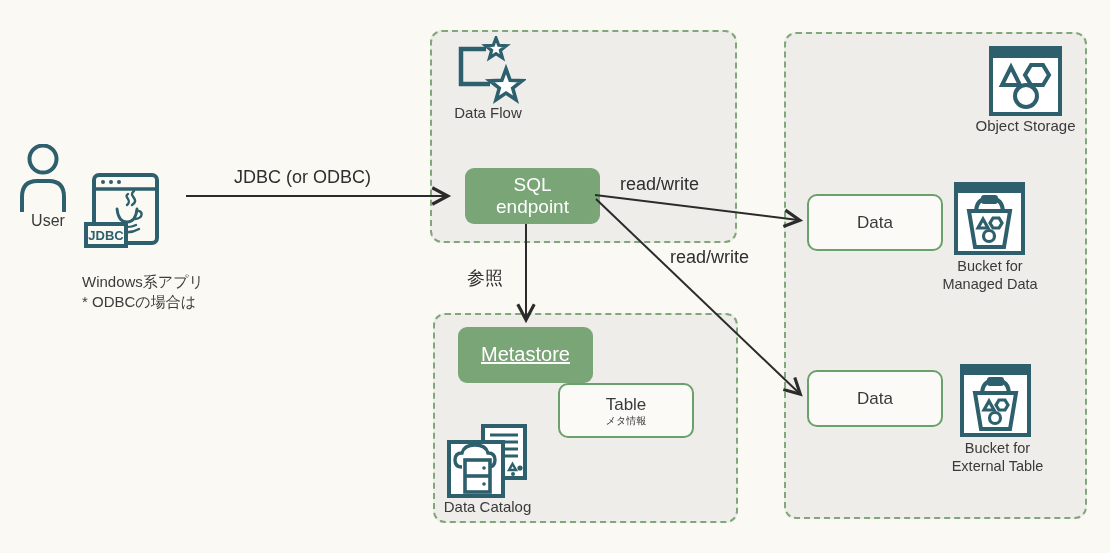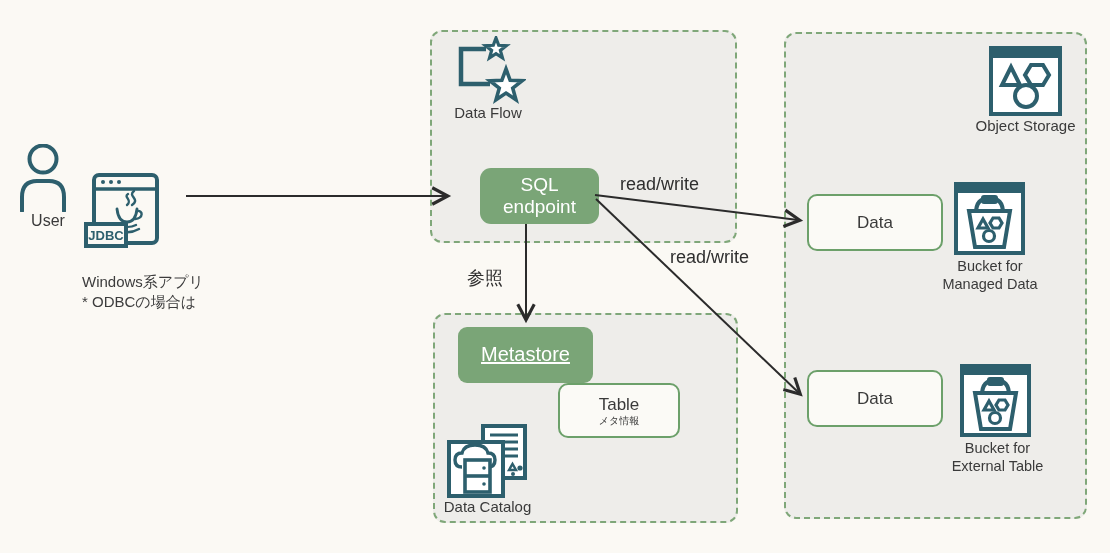--- a/index.html
+++ b/index.html
@@ -7,27 +7,27 @@
   .canvas{position:relative;width:1110px;height:553px;background:#fbf9f4;overflow:hidden;}
 
   .container{position:absolute;background:#eeedea;border:2px dashed #7fa779;border-radius:12px;box-sizing:border-box;}
   .c-dataflow{left:430px;top:30px;width:307px;height:213px;}
   .c-metastore{left:433px;top:313px;width:305px;height:210px;}
   .c-objstorage{left:784px;top:32px;width:303px;height:487px;}
 
   .greenbox{position:absolute;background:#7aa577;border-radius:9px;color:#ffffff;
     display:flex;flex-direction:column;align-items:center;justify-content:center;
     font-size:19px;line-height:1.18;text-align:center;z-index:2;}
-  .b-sql{left:480px;top:168px;width:119px;height:56px;border-radius:11px;}
+  .b-sql{left:465px;top:168px;width:135px;height:56px;}
   .b-meta{left:458px;top:327px;width:135px;height:56px;font-size:20px;text-decoration:underline;}
 
   .whitebox{position:absolute;background:#fbfaf6;border:2px solid #6ca06a;border-radius:10px;
     display:flex;flex-direction:column;align-items:center;justify-content:center;
     color:#3a3a3a;text-align:center;box-sizing:border-box;z-index:2;}
-  .b-tablemeta{left:558px;top:383px;width:122px;height:55px;font-size:17px;line-height:1.25;}
+  .b-tablemeta{left:558px;top:383px;width:136px;height:55px;font-size:17px;line-height:1.25;}
   .b-tablemeta .jp{font-size:10px;}
   .b-data1{left:807px;top:194px;width:136px;height:57px;font-size:17px;}
   .b-data2{left:807px;top:370px;width:136px;height:57px;font-size:17px;}
 
   .icon{position:absolute;z-index:2;}
   .iconlabel{position:absolute;color:#3a3a3a;text-align:center;z-index:2;line-height:1.25;}
 
   .flowlabel{position:absolute;color:#2f2f2f;font-size:18px;z-index:4;white-space:nowrap;}
   .note{position:absolute;left:82px;top:272px;font-size:15px;color:#3c3c3c;line-height:1.35;z-index:2;}
 
@@ -162,17 +162,18 @@
       <marker id="ah" viewBox="0 0 12 12" markerWidth="11" markerHeight="11" refX="9" refY="6" orient="auto">
         <path d="M1.5 1.5 L10 6 L1.5 10.5" fill="none" stroke="#2b2b2b" stroke-width="1.7"></path>
       </marker>
     </defs>
     <line x1="186" y1="196" x2="446" y2="196" stroke="#2b2b2b" stroke-width="2" marker-end="url(#ah)"></line>
     <line x1="595" y1="195" x2="798" y2="220" stroke="#2b2b2b" stroke-width="2" marker-end="url(#ah)"></line>
     <line x1="596" y1="199" x2="799" y2="393" stroke="#2b2b2b" stroke-width="2" marker-end="url(#ah)"></line>
     <line x1="526" y1="224" x2="526" y2="318" stroke="#2b2b2b" stroke-width="2" marker-end="url(#ah)"></line>
   </svg>
 
+  <div class="flowlabel" style="left:205px;top:167px;width:195px;text-align:center">JDBC (or ODBC)</div>
   <div class="flowlabel" style="left:620px;top:174px">read/write</div>
   <div class="flowlabel" style="left:670px;top:247px">read/write</div>
   <div class="flowlabel" style="left:467px;top:266px">参照</div>
 
 </div>
 
 </body></html>

